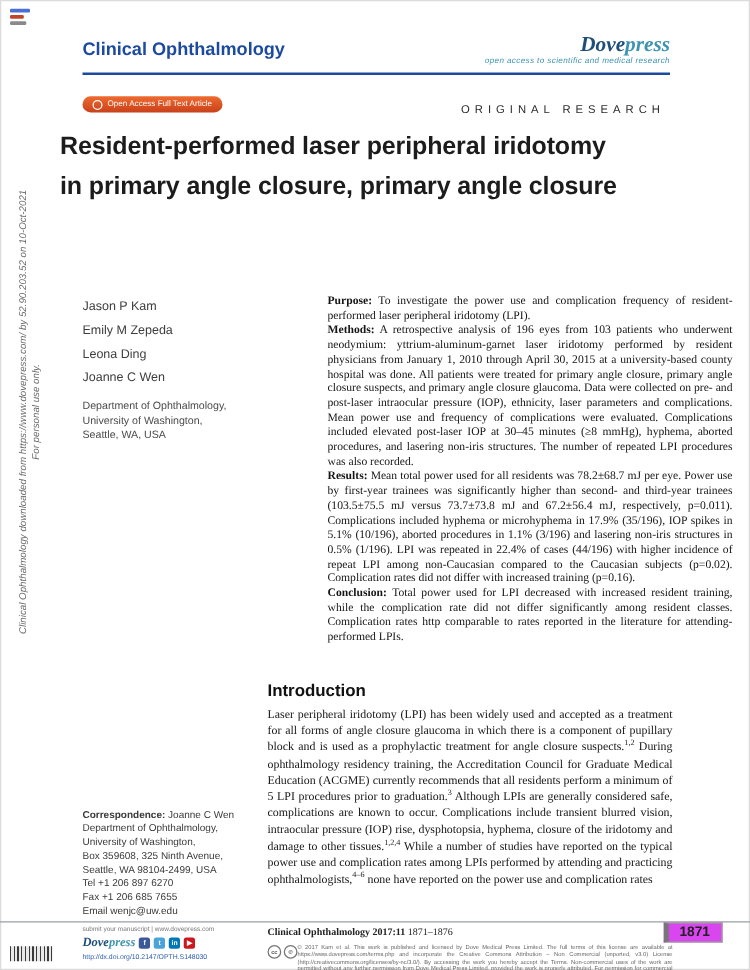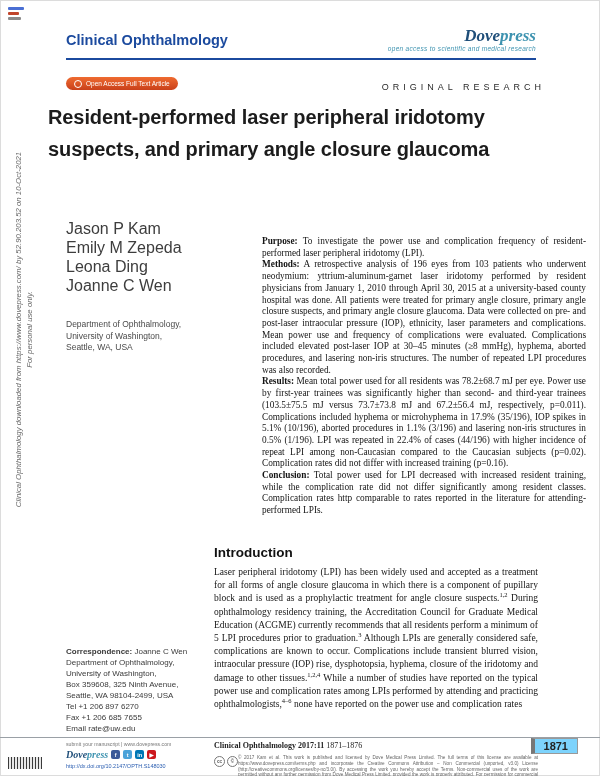--- a/index.html
+++ b/index.html
@@ -30,32 +30,32 @@
   .publisher-logo .press{color:#3e93b0;}
   .publisher-tagline{position:absolute;right:64px;top:45px;font-style:italic;font-size:6.5px;
         color:#3e93b0;font-family:"Liberation Sans",sans-serif;letter-spacing:.3px;}
   .header-rule{position:absolute;left:66px;right:64px;top:58px;height:2px;background:#1b4a9e;}
 
   .oa-badge{position:absolute;left:66px;top:77px;height:13px;display:flex;align-items:center;
         gap:4px;padding:0 8px;border-radius:7px;color:#fff;
         background:linear-gradient(#ef6b30,#c9401a);
         font-family:"Liberation Sans",sans-serif;font-size:6.5px;}
   .oa-icon{width:6px;height:6px;border:1.2px solid #fff;border-radius:50%;display:inline-block;}
-  .article-type{position:absolute;right:55px;top:82px;font-family:"Liberation Sans",sans-serif;
+  .article-type{position:absolute;right:68px;top:82px;font-family:"Liberation Sans",sans-serif;
         font-size:9px;letter-spacing:4px;color:#2a2a2a;}
 
   
   .article-title{position:absolute;left:48px;top:101px;width:486px;
         font-family:"Liberation Sans",sans-serif;font-weight:bold;font-size:20px;
         line-height:32px;color:#1c1c1c;letter-spacing:-.1px;}
   .article-title div{white-space:nowrap;}
 
   
-  .authors{position:absolute;left:66px;top:219px;font-family:"Liberation Sans",sans-serif;
-        font-size:16px;line-height:19px;color:#3d3d3d;}
+  .authors{position:absolute;left:66px;top:236px;font-family:"Liberation Sans",sans-serif;
+        font-size:10px;line-height:19px;color:#3d3d3d;}
   .affiliation{position:absolute;left:66px;top:319px;width:124px;
         font-family:"Liberation Sans",sans-serif;font-size:8.5px;line-height:11.5px;color:#4a4a4a;}
 
   
   .abstract{position:absolute;left:214px;top:236px;width:324px;font-size:9.3px;
         line-height:11.7px;text-align:justify;color:#151515;margin-left:48px;}
   .abstract p{margin:0;}
   .abstract b{font-weight:bold;}
 
   
@@ -80,21 +80,21 @@
   .sicon{display:inline-flex;align-items:center;justify-content:center;width:9px;height:9px;
         border-radius:2px;color:#fff;font:bold 5.5px "Liberation Sans",sans-serif;margin-left:3px;}
   .sicon.fb{background:#3b5998;} .sicon.tw{background:#4ba3d9;}
   .sicon.li{background:#0077b5;} .sicon.yt{background:#cc181e;}
   .doi-link{margin-top:3px;font-size:5.5px;color:#2a5db0;}
 
   .footer-citation{position:absolute;left:214px;top:741px;font-size:8px;color:#222;}
   .footer-citation .cit-journal{font-weight:bold;}
   .page-number-box{position:absolute;right:22px;top:738px;border:1px solid #999;
         border-left:4px solid #777;padding:1px 9px;font-family:"Liberation Sans",sans-serif;
-        font-weight:bold;font-size:11px;color:#222;background:#7dd3fc;}
+        font-weight:bold;font-size:11px;color:#222;background:#d946ef;}
 
   .copyright{position:absolute;left:238px;top:755px;width:300px;
         font-family:"Liberation Sans",sans-serif;font-size:4.6px;line-height:5.8px;
         color:#666;text-align:justify;}
   .cc-icons{position:absolute;left:214px;top:756px;display:flex;gap:2px;}
   .cc-icons span{width:9px;height:9px;border:1px solid #777;border-radius:50%;color:#555;
         display:inline-flex;align-items:center;justify-content:center;
         font:bold 4.5px "Liberation Sans",sans-serif;}
 </style>
 </head>
@@ -122,21 +122,21 @@
   <div class="header-rule"></div>
 
   <div class="oa-badge">
     <span class="oa-icon"></span>
     <span>Open Access Full Text Article</span>
   </div>
   <div class="article-type">ORIGINAL RESEARCH</div>
 
   <div class="article-title">
     <div>Resident-performed laser peripheral iridotomy</div>
-    <div>suspects, and primary angle closure glaucoma</div>
+    <div>in primary angle closure, primary angle closure</div>
   </div>
 
   <div class="authors">
     <div>Jason P Kam</div>
     <div>Emily M Zepeda</div>
     <div>Leona Ding</div>
     <div>Joanne C Wen</div>
   </div>
   <div class="affiliation">Department of Ophthalmology, University of Washington, Seattle, WA, USA</div>
 
@@ -151,21 +151,21 @@
   <div class="intro-para"><span>Laser peripheral iridotomy (LPI) has been widely used and accepted as a treatment for all forms of angle closure glaucoma in which there is a component of pupillary block and is used as a prophylactic treatment for angle closure suspects.</span><sup>1,2</sup><span> During ophthalmology residency training, the Accreditation Council for Graduate Medical Education (ACGME) currently recommends that all residents perform a minimum of 5 LPI procedures prior to graduation.</span><sup>3</sup><span> Although LPIs are generally considered safe, complications are known to occur. Complications include transient blurred vision, intraocular pressure (IOP) rise, dysphotopsia, hyphema, closure of the iridotomy and damage to other tissues.</span><sup>1,2,4</sup><span> While a number of studies have reported on the typical power use and complication rates among LPIs performed by attending and practicing ophthalmologists,</span><sup>4–6</sup><span> none have reported on the power use and complication rates</span></div>
 
   <div class="correspondence">
     <div><b>Correspondence: </b><span>Joanne C Wen</span></div>
     <div>Department of Ophthalmology,</div>
     <div>University of Washington,</div>
     <div>Box 359608, 325 Ninth Avenue,</div>
     <div>Seattle, WA 98104-2499, USA</div>
     <div>Tel +1 206 897 6270</div>
     <div>Fax +1 206 685 7655</div>
-    <div>Email rate@uw.edu</div>
+    <div>Email wenjc@uw.edu</div>
   </div>
 
   <div class="footer-rule"></div>
 
   <div class="footer-left">
     <div class="submit-text">submit your manuscript | www.dovepress.com</div>
     <div class="logo-row">
       <span class="footer-dove"><span class="dove">Dove</span><span class="press">press</span></span>
       <span class="sicon fb">f</span>
       <span class="sicon tw">t</span>

